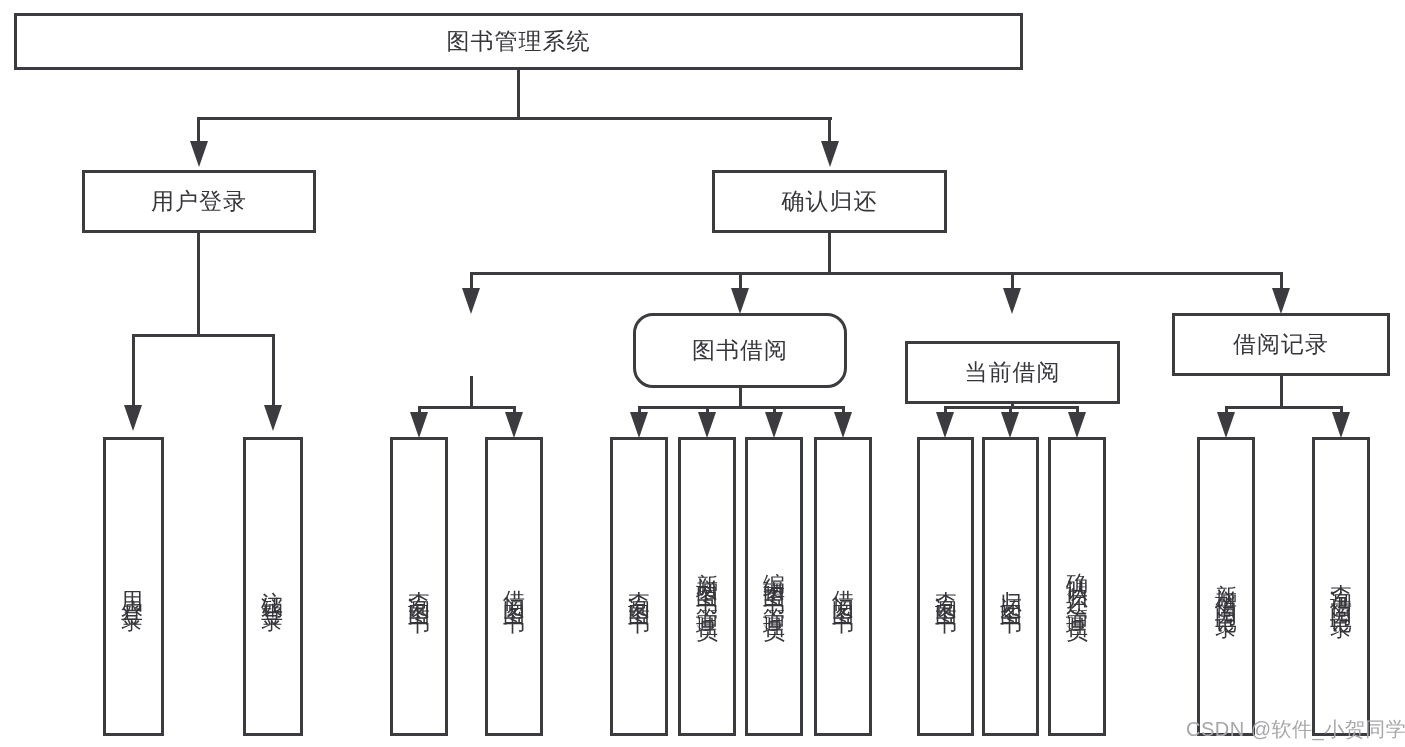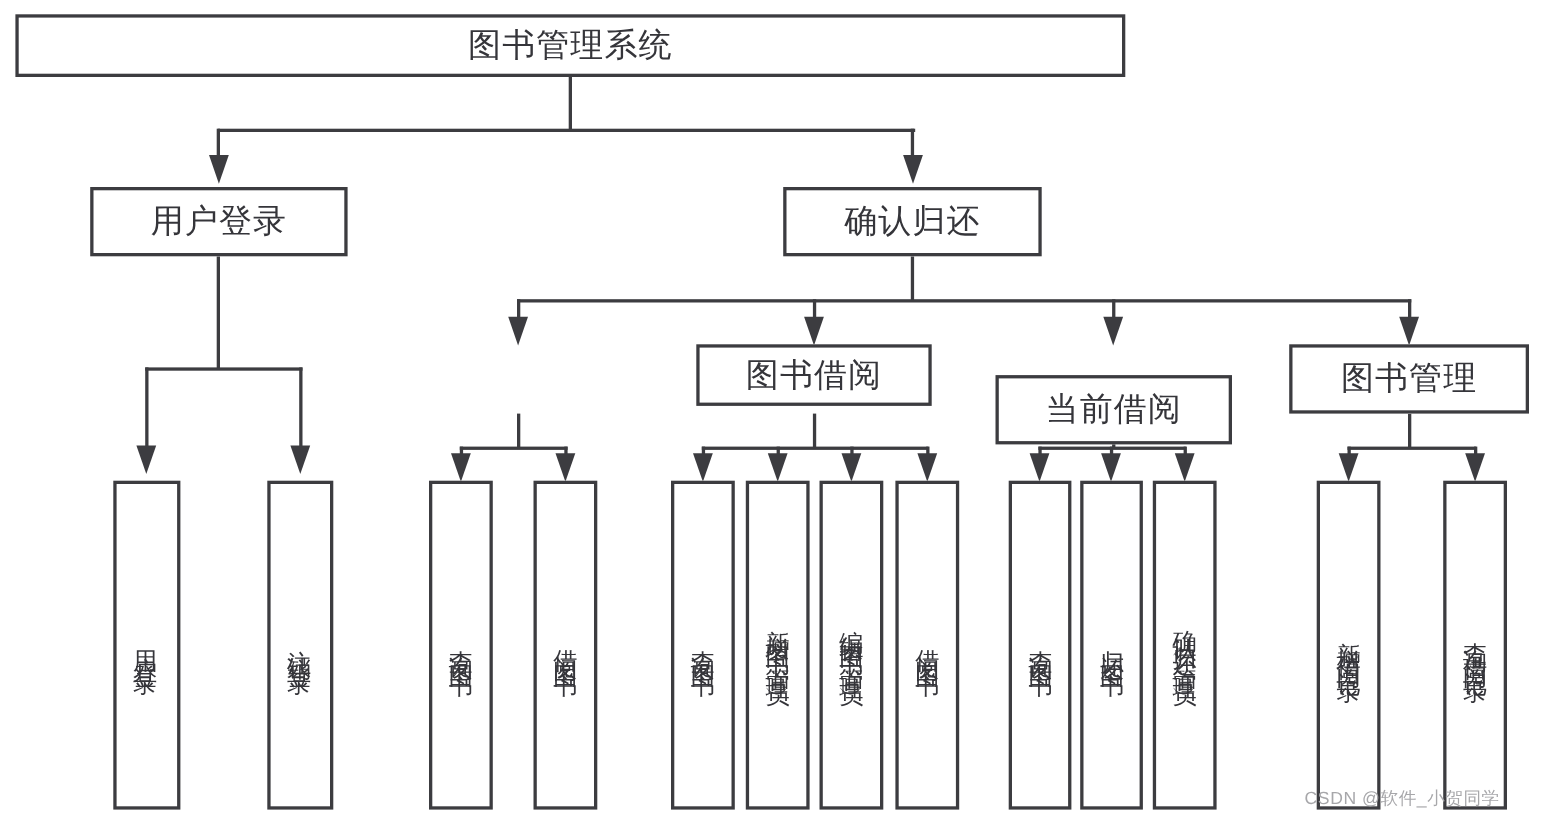--- a/index.html
+++ b/index.html
@@ -10,21 +10,21 @@
     font-family:"Liberation Sans","DejaVu Sans",sans-serif;
     overflow:hidden;
   }
   
   .hbox {
     position:absolute;
     box-sizing:border-box;
     border:3px solid #3c3c40;
     background:#ffffff;
     display:flex; align-items:center; justify-content:center;
-    font-size:30px; color:#35353a; letter-spacing:1px;
+    font-size:23px; color:#35353a; letter-spacing:1px;
     z-index:2;
   }
   
   .vbox {
     position:absolute;
     top:437px; height:299px;
     box-sizing:border-box;
     border:3px solid #3c3c40;
     background:#ffffff;
     writing-mode:vertical-lr;
@@ -39,29 +39,29 @@
   .hl { position:absolute; height:3px; background:#3c3c40; z-index:1; }
   .ar {
     position:absolute; width:0; height:0;
     border-left:9px solid transparent;
     border-right:9px solid transparent;
     border-top:26px solid #3c3c40;
     z-index:1;
   }
   .watermark {
     position:absolute; left:1186px; top:716px;
-    font-size:16px; color:#a7a7aa; letter-spacing:0.5px;
+    font-size:20px; color:#a7a7aa; letter-spacing:0.5px;
     z-index:6; white-space:nowrap;
   }
   
   #n-root   { left:14px;  top:13px;  width:1009px; height:57px; }
   #n-login  { left:82px;  top:170px; width:234px;  height:63px; }
   #n-mgmt   { left:712px; top:170px; width:235px;  height:63px; }
   #n-newrec { left:363px; top:313px; width:217px;  height:63px; }
-  #n-borrow { left:633px; top:313px; width:214px;  height:56px; }
+  #n-borrow { left:633px; top:313px; width:214px;  height:75px;border-radius:20px; }
   #n-current{ left:905px; top:313px; width:215px;  height:63px;margin-top:28px; }
   #n-records{ left:1172px;top:313px; width:218px;  height:63px; }
   #v1  { left:103px;  width:61px; }
   #v2  { left:243px;  width:60px; }
   #v3  { left:390px;  width:58px; }
   #v4  { left:485px;  width:58px; }
   #v5  { left:610px;  width:58px; }
   #v6  { left:678px;  width:58px; }
   #v7  { left:745px;  width:58px; }
   #v8  { left:814px;  width:58px; }
@@ -76,21 +76,21 @@
 
 <div id="canvas">
 
   <div id="n-root" class="hbox">图书管理系统</div>
 
   <div id="n-login" class="hbox">用户登录</div>
   <div id="n-mgmt" class="hbox">确认归还</div>
 
   <div id="n-borrow" class="hbox">图书借阅</div>
   <div id="n-current" class="hbox">当前借阅</div>
-  <div id="n-records" class="hbox">图书管理</div>
+  <div id="n-records" class="hbox">借阅记录</div>
 
   <div id="v1" class="vbox">用户登录</div>
   <div id="v2" class="vbox">注销登录</div>
   <div id="v3" class="vbox">查询图书</div>
   <div id="v4" class="vbox">借阅图书</div>
   <div id="v5" class="vbox">查询图书</div>
   <div id="v6" class="vbox">新增图书（管理员）</div>
   <div id="v7" class="vbox">编辑图书（管理员）</div>
   <div id="v8" class="vbox">借阅图书</div>
   <div id="v9" class="vbox">查询图书</div>

